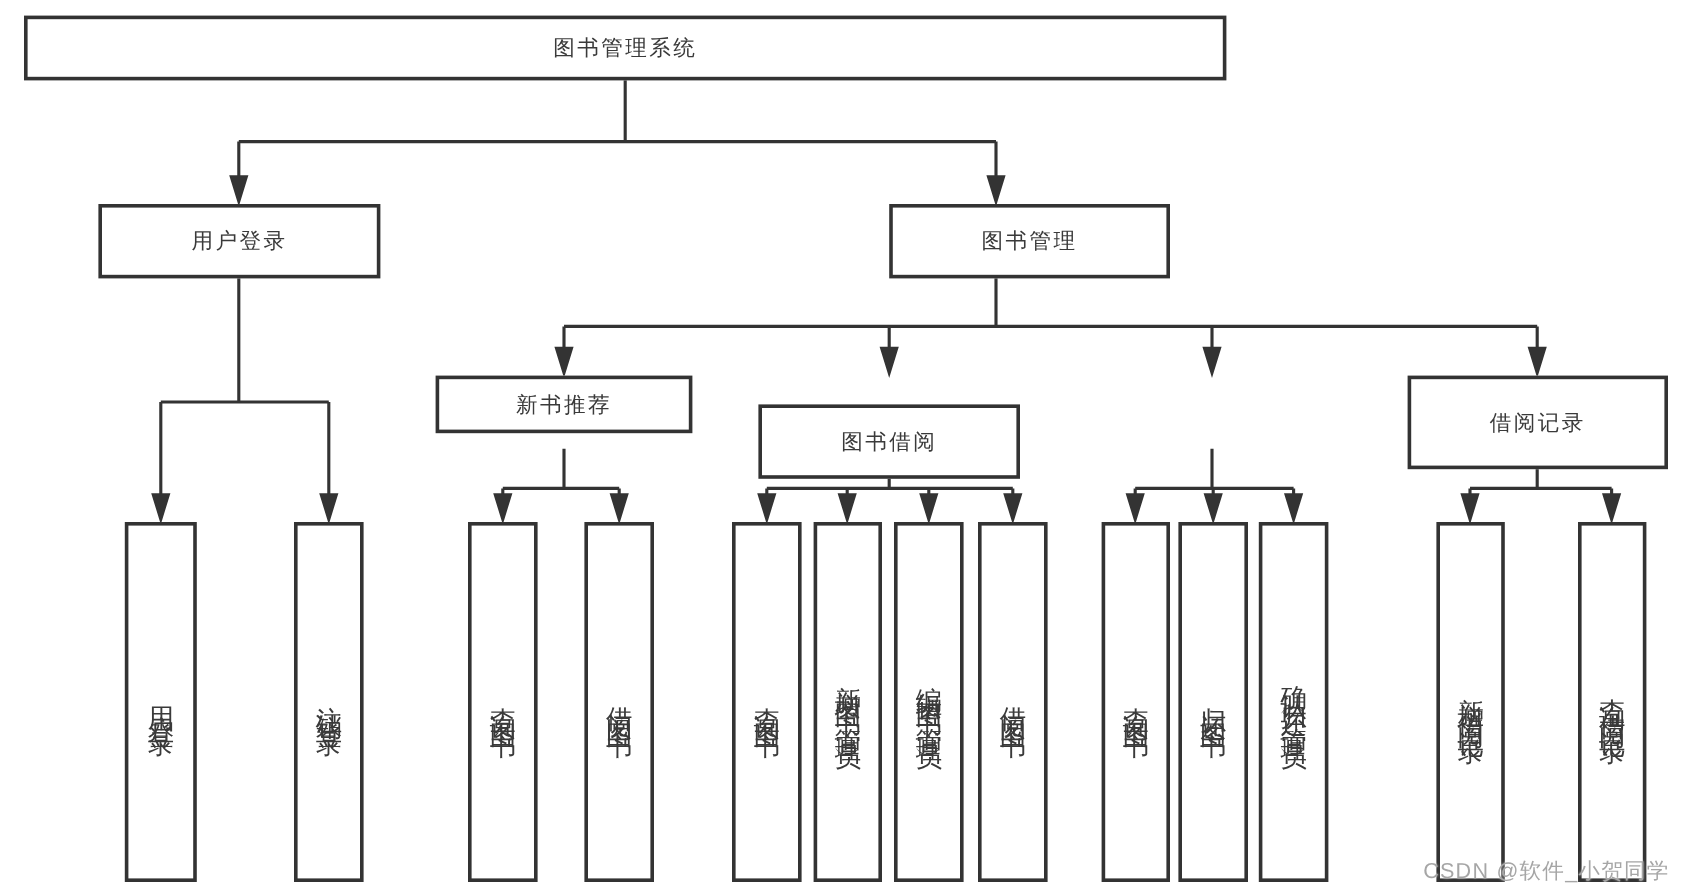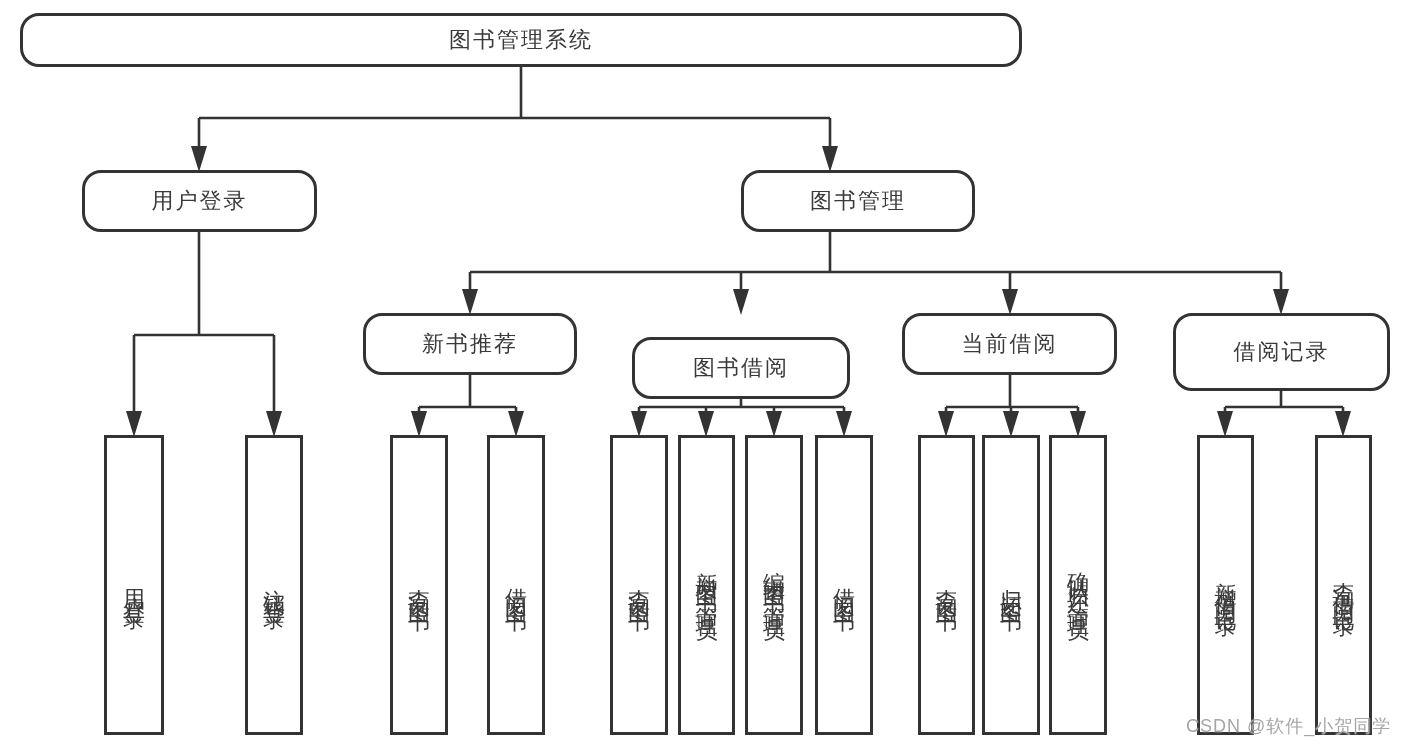--- a/index.html
+++ b/index.html
@@ -14,31 +14,31 @@
   .connector-line{stroke:var(--color-line,#333);stroke-width:2.6;fill:none;}
   .connector-arrows{fill:var(--color-line,#333);stroke:none;}
   .box{
     position:absolute;box-sizing:border-box;
     border:3px solid var(--color-line,#333);
     background:var(--color-background,#fff);
     color:var(--color-text,#333);
     display:flex;align-items:center;justify-content:center;
     text-align:center;
   }
-  .h-box{font-size:22px;letter-spacing:2px;border-radius:19px;}
+  .h-box{font-size:18px;letter-spacing:2px;}
   .leaf span{
     writing-mode:vertical-rl;text-orientation:mixed;
     font-size:22px;letter-spacing:7px;line-height:1.1;
     white-space:nowrap;
   }
   
   #b-root{left:20px;top:13px;width:1002px;height:54px;}
   #b-user-login{left:82px;top:170px;width:235px;height:62px;}
   #b-book-mgmt{left:713px;top:170px;width:234px;height:62px;margin-left:28px;}
-  #b-new-rec{left:363px;top:313px;width:214px;height:62px;}
+  #b-new-rec{left:363px;top:313px;width:214px;height:48px;}
   #b-borrow{left:632px;top:313px;width:218px;height:62px;margin-top:24px;}
   #b-current{left:902px;top:313px;width:215px;height:62px;}
   #b-records{left:1173px;top:313px;width:217px;height:78px;}
   #leaf-1{left:104px;top:435px;width:60px;height:300px;}
   #leaf-2{left:245px;top:435px;width:58px;height:300px;}
   #leaf-3{left:390px;top:435px;width:58px;height:300px;}
   #leaf-4{left:487px;top:435px;width:58px;height:300px;}
   #leaf-5{left:610px;top:435px;width:58px;height:300px;}
   #leaf-6{left:678px;top:435px;width:57px;height:300px;}
   #leaf-7{left:745px;top:435px;width:58px;height:300px;}
@@ -93,23 +93,20 @@
   <div class="box h-box" id="b-book-mgmt">
     <span>图书管理</span>
   </div>
 
   <div class="box h-box" id="b-new-rec">
     <span>新书推荐</span>
   </div>
   <div class="box h-box" id="b-borrow">
     <span>图书借阅</span>
   </div>
-  <div class="box h-box" id="b-current">
-    <span>当前借阅</span>
-  </div>
   <div class="box h-box" id="b-records">
     <span>借阅记录</span>
   </div>
 
   <div class="box leaf" id="leaf-1">
     <span>用户登录</span>
   </div>
   <div class="box leaf" id="leaf-2">
     <span>注销登录</span>
   </div>

